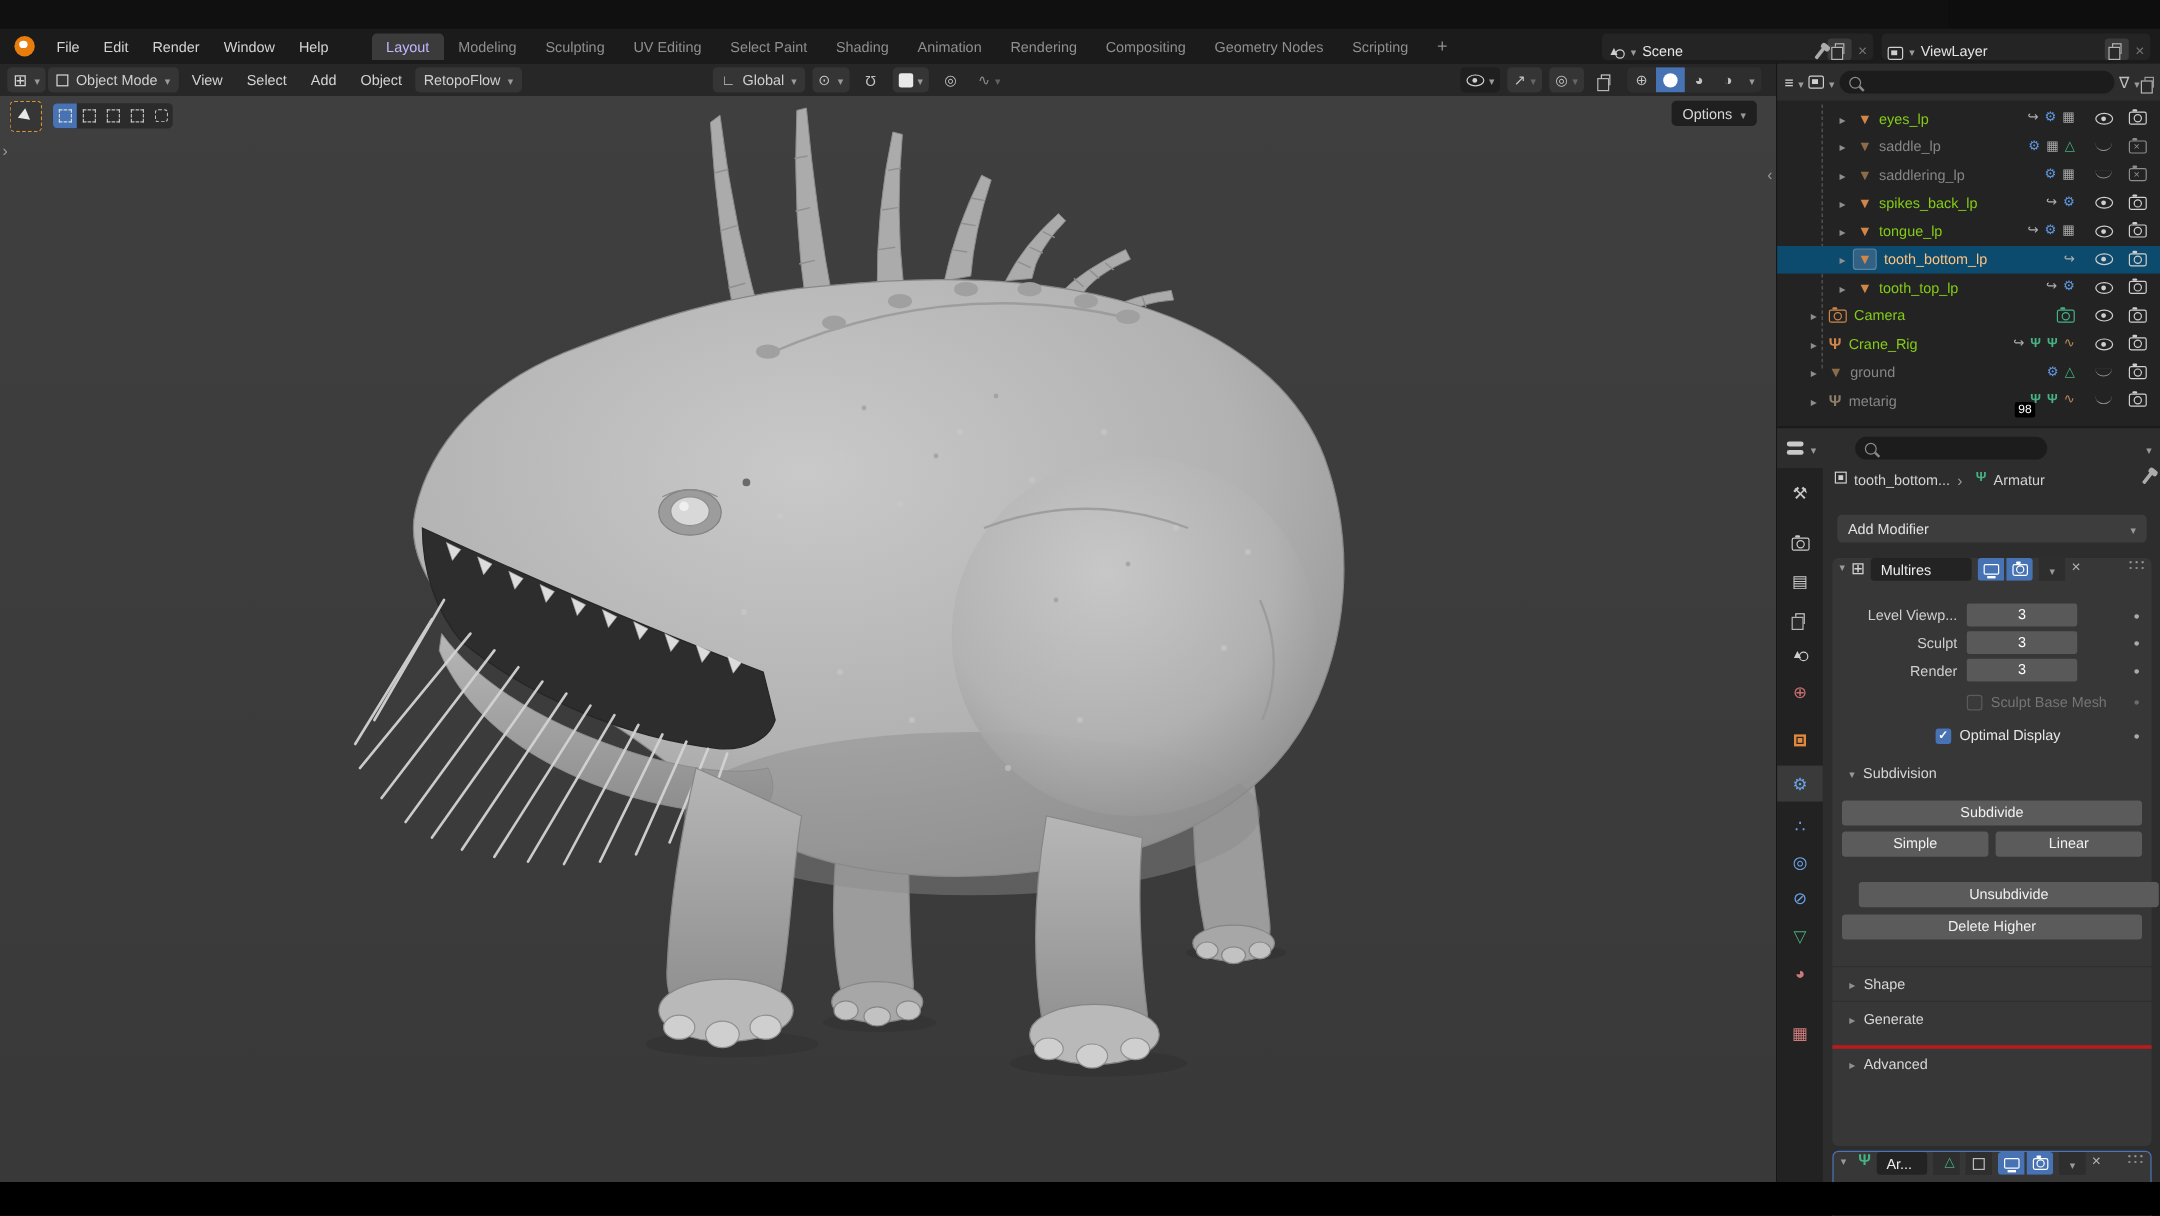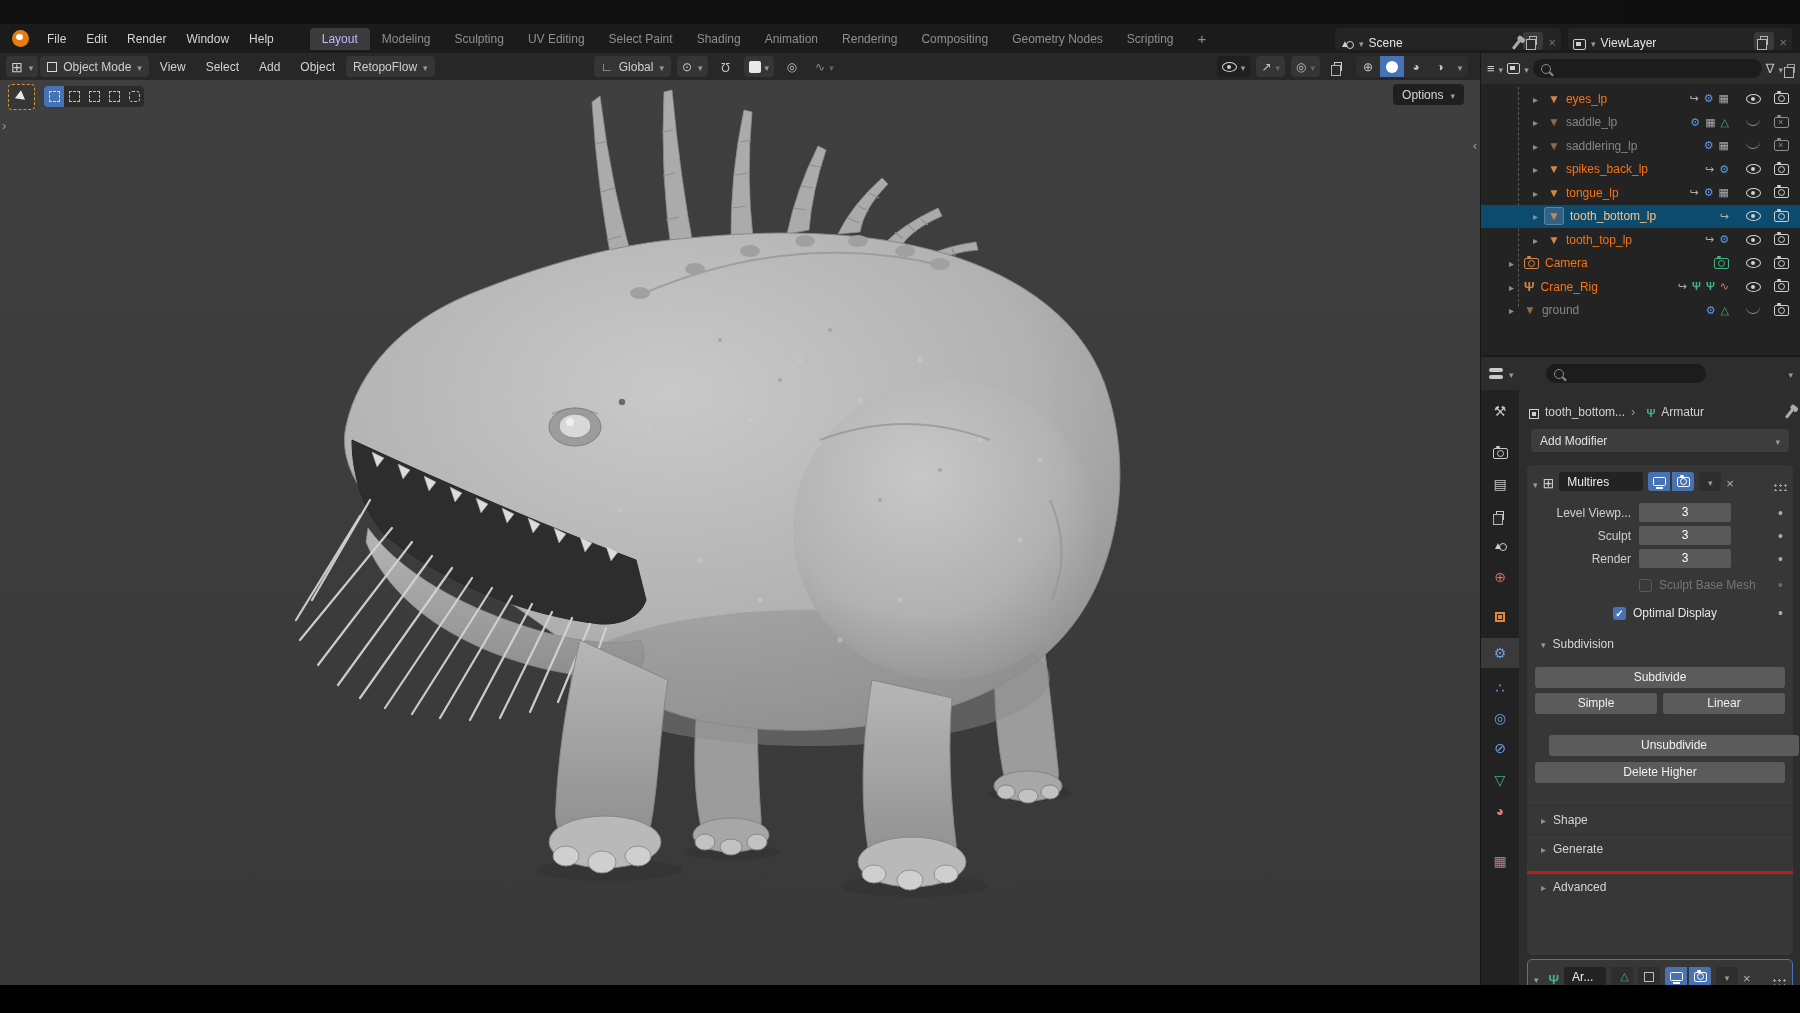--- a/index.html
+++ b/index.html
@@ -75,21 +75,21 @@
 .selbtn{width:20px;height:21px;display:flex;align-items:center;justify-content:center}
 .selbtn.on{background:#4772b3}
 .optbtn{position:absolute;right:16px;top:4px;height:21px;background:#1f1f1f;border-radius:4px;display:flex;align-items:center;gap:7px;padding:0 9px;color:#d8d8d8}
 .edgearr{position:absolute;color:#9a9a9a;font-size:13px}
 
 
 .rcol{left:1480px;top:53px;width:320px;height:932px;background:#232323;position:absolute;border-left:1px solid #161616}
 .outl-h{left:0;top:0;width:320px;height:31px;background:#2d2d2d;display:flex;align-items:center;padding:0 6px;gap:4px;position:absolute}
 .srch{height:19px;background:#1c1c1c;border-radius:10px;display:flex;align-items:center;padding:0 8px;flex:1}
 .orow{position:absolute;left:0;width:320px;height:23px;display:flex;align-items:center}
-.orow .nm{margin-left:6px;color:#f97316;white-space:nowrap}
+.orow .nm{margin-left:6px;color:#84cc16;white-space:nowrap}
 .orow.dim .nm{color:#868686}
 .orow.sel{background:#0c4a6e}
 .orow.sel .nm{color:#ffc27d}
 .meshi{font-size:12px;color:#cf8648;flex:none}
 .meshi::before{content:"\25BC"}
 .orow.dim .meshi::before{color:#8c6b49}
 .armi::before{content:"\3A8";color:#cf8648;font-weight:bold}
 .orow.dim .armi::before{color:#9b7a52}
 .bdg{position:absolute;right:72px;display:flex;align-items:center}
 .bd{font-style:normal;font-size:11px;margin-left:5px;line-height:1}
@@ -109,25 +109,25 @@
 .props{left:0;top:302px;width:320px;height:630px;background:#2d2d2d;position:absolute;border-top:2px solid #1a1a1a}
 .ptstrip{position:absolute;left:0;top:33px;width:38px;height:597px;background:#222}
 .pt{position:absolute;left:0;width:38px;height:30px;display:flex;align-items:center;justify-content:center;font-size:14px}
 .pt.act{background:#3a3a3a}
 .pt .csq{width:10px;height:10px;border:2px solid #e0883c;position:relative}
 .pt .csq::after{content:"";position:absolute;left:1px;top:1px;width:4px;height:4px;background:#e0883c}
 .phead{position:absolute;left:0;top:0;width:320px;height:33px;background:#2d2d2d;display:flex;align-items:center;padding:0 8px;gap:6px}
 .slid{display:inline-block;width:14px;height:12px;position:relative;flex:none}
 .slid::before,.slid::after{content:"";position:absolute;left:0;width:14px;height:4px;border-radius:2px;background:#c9c9c9}
 .slid::after{top:7px}
-.bcrow{position:absolute;left:38px;top:36px;width:282px;height:26px;display:flex;align-items:flex-end;padding:0 10px;gap:6px;color:#d2d2d2}
+.bcrow{position:absolute;left:38px;top:36px;width:282px;height:26px;display:flex;align-items:flex-start;padding:0 10px;gap:6px;color:#d2d2d2}
 .rarr::before{content:"\203A";color:#9a9a9a;font-size:13px}
 .addmod{position:absolute;left:50px;top:72px;width:258px;height:23px;background:#3d3d3d;border-radius:4px;display:flex;align-items:center;justify-content:space-between;padding:0 9px;color:#e2e2e2}
 .panel{position:absolute;left:46px;width:266px;background:#373737;border-radius:5px}
-.pnlh{height:26px;display:flex;align-items:flex-end;padding:0 6px;gap:5px}
+.pnlh{height:26px;display:flex;align-items:flex-start;padding:0 6px;gap:5px}
 .namef{height:19px;background:#232323;border-radius:3px;color:#ececec;display:flex;align-items:center;padding:0 8px}
 .tglb{width:22px;height:19px;background:#4772b3;display:flex;align-items:center;justify-content:center;flex:none}
 .tglg{width:22px;height:19px;background:#2e2e2e;display:flex;align-items:center;justify-content:center;flex:none;color:#cfcfcf}
 .hgbtn{display:flex;border-radius:3px;overflow:hidden}
 .frow{position:absolute;display:flex;align-items:center;width:266px}
 .flbl{width:112px;text-align:right;padding-right:8px;color:#cfcfcf;white-space:nowrap;overflow:hidden}
 .val{width:92px;height:19px;background:#595959;border-radius:2px;color:#fff;text-align:center;line-height:19px}
 .pbtn{background:#5b5b5b;border-radius:3px;height:21px;line-height:21px;text-align:center;color:#f0f0f0}
 .sech{display:flex;align-items:center;gap:7px;color:#d6d6d6}
 .dis{color:#757575}
@@ -620,20 +620,37 @@
         <i class="bd w"></i>
         <i class="bd t"></i>
       </span>
     <span class="eyecol">
         <span class="i-eyec"></span>
       </span>
     <span class="camcol">
         <span class="i-cam"></span>
       </span>
   </div>
+  <div class="orow dim" style="top:269px">
+    <span class="tri" style="margin-left:28px"></span>
+    <span class="armi bd" style="margin-left:10px;font-size:13px;filter:saturate(.5)"></span>
+    <span class="nm">metarig</span>
+    <span class="bdg">
+        <i class="bd p"></i>
+        <i class="bd p"></i>
+        <i class="bd b"></i>
+      </span>
+    <span class="cntbadge" style="right:105px;top:13px">98</span>
+    <span class="eyecol">
+        <span class="i-eyec"></span>
+      </span>
+    <span class="camcol">
+        <span class="i-cam"></span>
+      </span>
+  </div>
 
   <div class="props">
     <div class="phead">
       <span class="slid"></span>
         <span class="ch"></span>
       <span class="srch" style="max-width:160px;margin-left:26px">
           <span class="isearch"></span>
         </span>
       <span class="ch" style="margin-left:auto"></span>
     </div>

